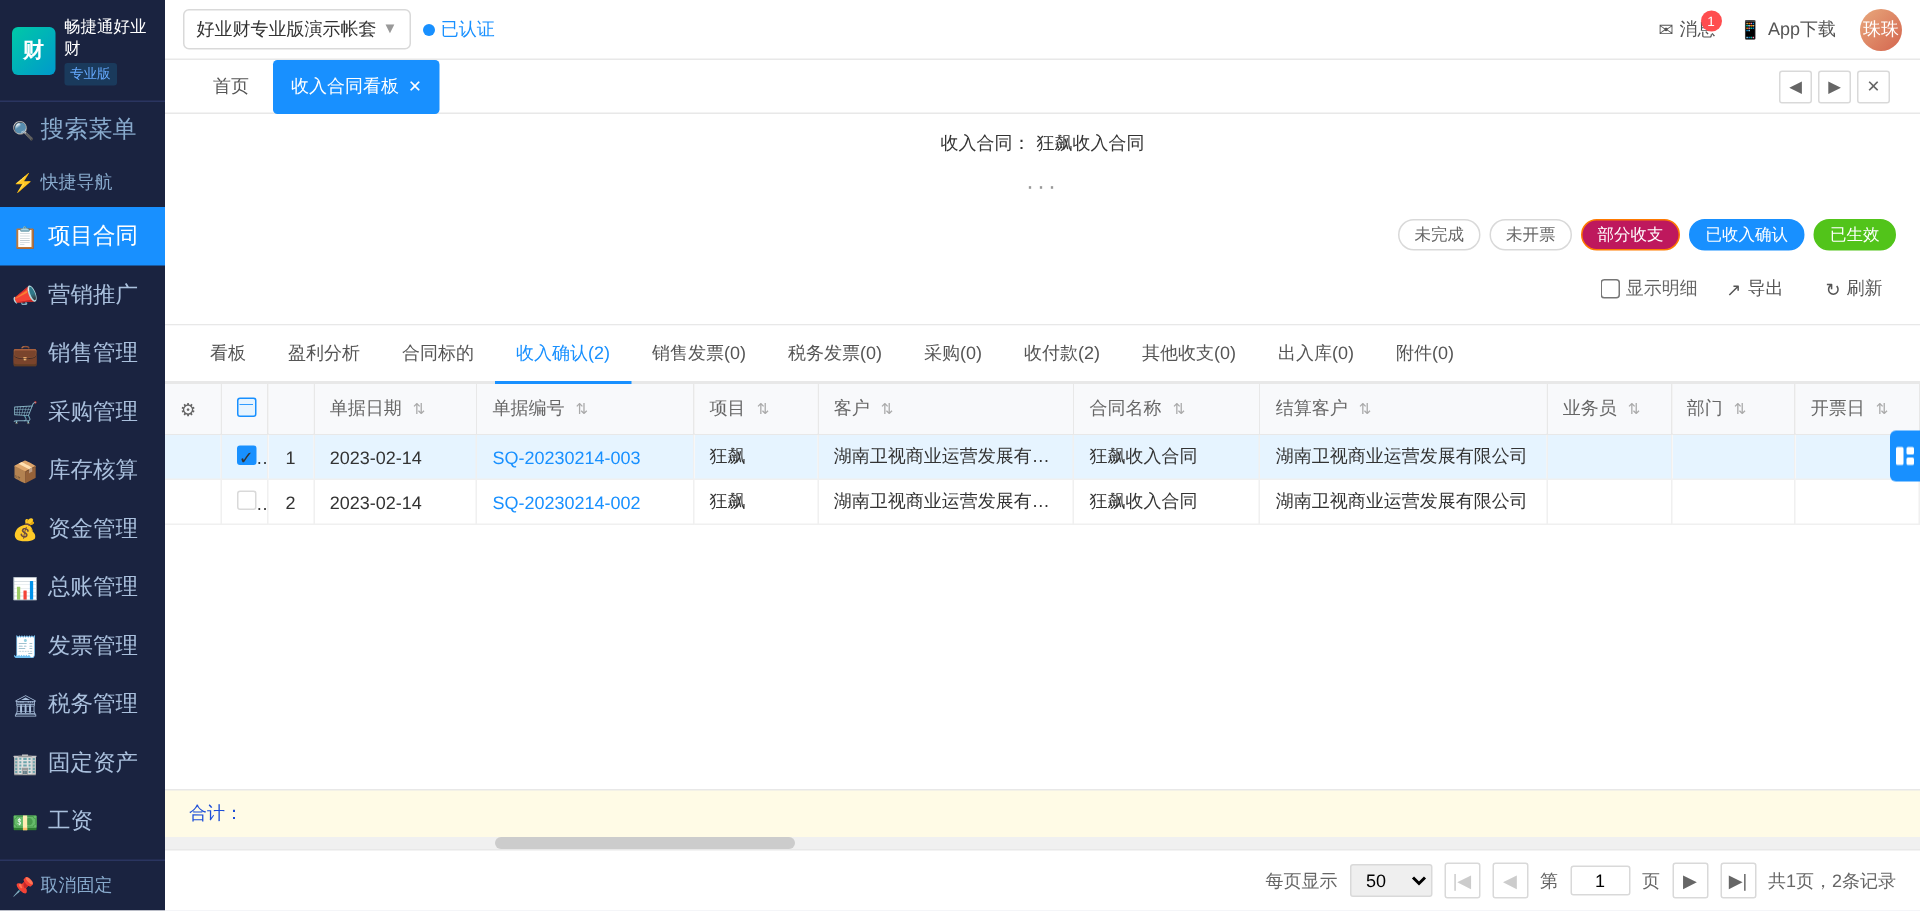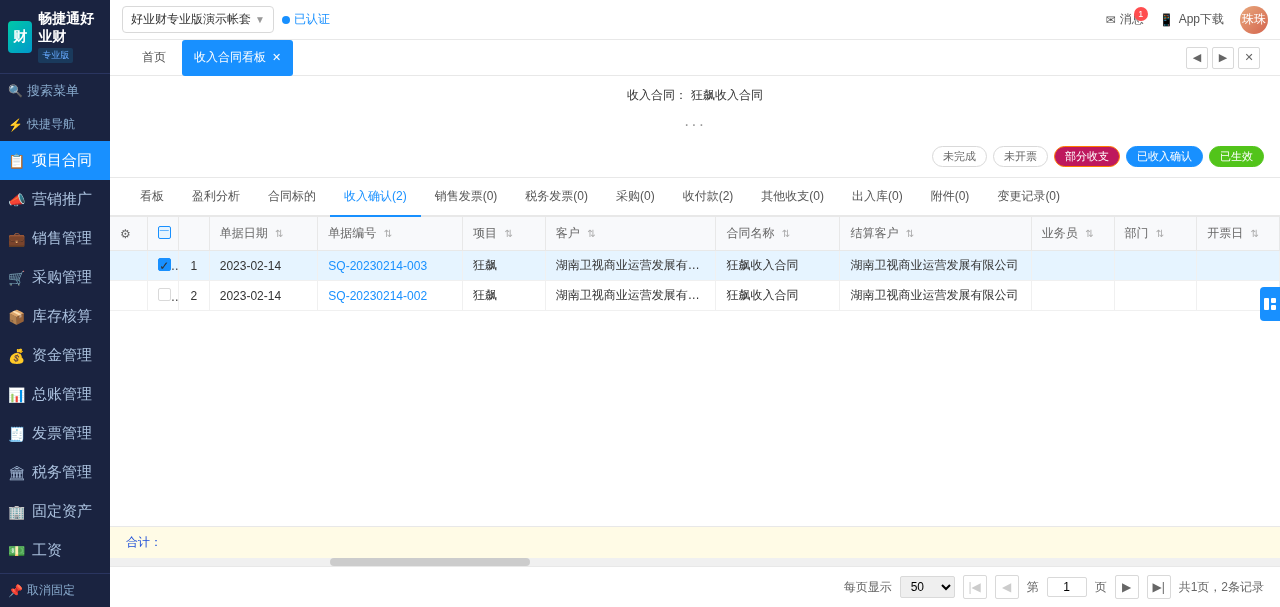--- a/index.html
+++ b/index.html
@@ -5,21 +5,21 @@
     * { box-sizing: border-box; margin: 0; padding: 0; font-family: 'Microsoft YaHei', '微软雅黑', sans-serif; font-size: 12px; }
     body { background: #f0f2f5; display: flex; height: 607px; overflow: hidden; }
 
     
     .sidebar { width: 110px; background: #1a2340; display: flex; flex-direction: column; height: 100%; color: #fff; flex-shrink: 0; }
     .sidebar-logo { padding: 10px 8px; background: #1a2340; display: flex; align-items: center; gap: 6px; border-bottom: 1px solid #2a3560; }
     .sidebar-logo-icon { width: 32px; height: 32px; background: linear-gradient(135deg, #00c9a7, #0099cc); border-radius: 4px; display: flex; align-items: center; justify-content: center; font-size: 14px; color: white; font-weight: bold; }
     .sidebar-badge { background: #1a3a5c; color: #66aaff; font-size: 9px; padding: 1px 4px; border-radius: 2px; margin-top: 2px; display: inline-block; }
     .sidebar-search { display: flex; align-items: center; padding: 8px; gap: 4px; cursor: pointer; }
     .sidebar-search-icon { font-size: 12px; color: #88aacc; }
-    .sidebar-search-text { color: #88aacc; font-size: 13px; }
+    .sidebar-search-text { color: #88aacc; font-size: 16px; }
     .sidebar-quick { display: flex; align-items: center; padding: 8px; gap: 4px; cursor: pointer; }
     .sidebar-quick-icon { font-size: 12px; color: #88aacc; }
     .sidebar-quick-text { color: #88aacc; font-size: 12px; }
     .sidebar-nav { flex: 1; overflow-y: auto; }
     .sidebar-nav::-webkit-scrollbar { width: 0; }
     .nav-item { display: flex; align-items: center; padding: 10px 8px; gap: 6px; cursor: pointer; color: #aac0dd; transition: background 0.2s; }
     .nav-item.active { background: #1890ff; color: white; }
     .nav-item-icon { font-size: 14px; width: 18px; text-align: center; flex-shrink: 0; }
     .nav-item-label { font-size: 15px; }
     .sidebar-bottom { padding: 8px; border-top: 1px solid #2a3560; display: flex; align-items: center; gap: 4px; cursor: pointer; color: #88aacc; }
@@ -104,21 +104,21 @@
     .content-header-right { display: flex; align-items: center; gap: 10px; margin-left: auto; }
     .show-detail-cb { display: flex; align-items: center; gap: 4px; color: #666; font-size: 12px; cursor: pointer; }
   </style>
 </head>
 <body>
 
 <div class="sidebar">
   <div class="sidebar-logo">
     <div class="sidebar-logo-icon">财</div>
     <div>
-      <div style="font-size:14px;color:#fff;font-weight:bold;">畅捷通好业财</div>
+      <div style="font-size:11px;color:#fff;font-weight:normal;">畅捷通好业财</div>
       <span class="sidebar-badge">专业版</span>
     </div>
   </div>
 
   <div class="sidebar-search">
     <span class="sidebar-search-icon">🔍</span>
     <span class="sidebar-search-text">搜索菜单</span>
   </div>
   <div class="sidebar-quick">
     <span class="sidebar-quick-icon">⚡</span>
@@ -232,20 +232,34 @@
         <span>狂飙收入合同</span>
       </span>
       <span class="content-more">···</span>
       <div class="status-btns">
         <button class="status-btn">未完成</button>
         <button class="status-btn">未开票</button>
         <button class="status-btn active">部分收支</button>
         <button class="status-btn blue">已收入确认</button>
         <button class="status-btn green">已生效</button>
       </div>
+      <div class="content-header-right">
+        <label class="show-detail-cb">
+          <input type="checkbox" style="">
+          <span>显示明细</span>
+        </label>
+        <div class="tool-btn">
+          <span>↗</span>
+          <span>导出</span>
+        </div>
+        <div class="tool-btn">
+          <span>↻</span>
+          <span>刷新</span>
+        </div>
+      </div>
     </div>
 
     <div class="tabs-nav">
       <div class="tabs-nav-item">看板</div>
       <div class="tabs-nav-item">盈利分析</div>
       <div class="tabs-nav-item">合同标的</div>
       <div class="tabs-nav-item active">
         <span>收入确认(2)</span>
       </div>
       <div class="tabs-nav-item">
@@ -261,23 +275,20 @@
         <span>收付款(2)</span>
       </div>
       <div class="tabs-nav-item">
         <span>其他收支(0)</span>
       </div>
       <div class="tabs-nav-item">
         <span>出入库(0)</span>
       </div>
       <div class="tabs-nav-item">
         <span>附件(0)</span>
-      </div>
-      <div class="tabs-nav-item">
-        <span>变更记录(0)</span>
       </div>
     </div>
 
     <div class="table-area">
       <div class="table-wrapper">
         <table class="data-table">
           <thead>
             <tr>
               <th class="th-gear" style="width:36px;">⚙</th>
               <th class="th-check" style="width:30px;">

